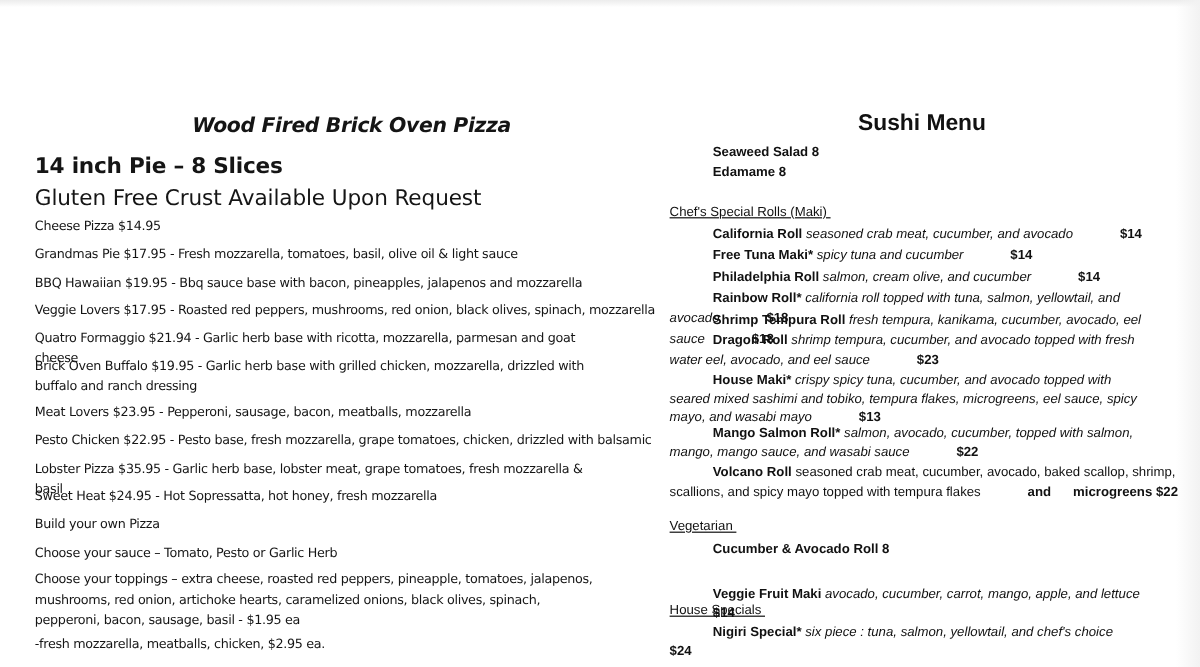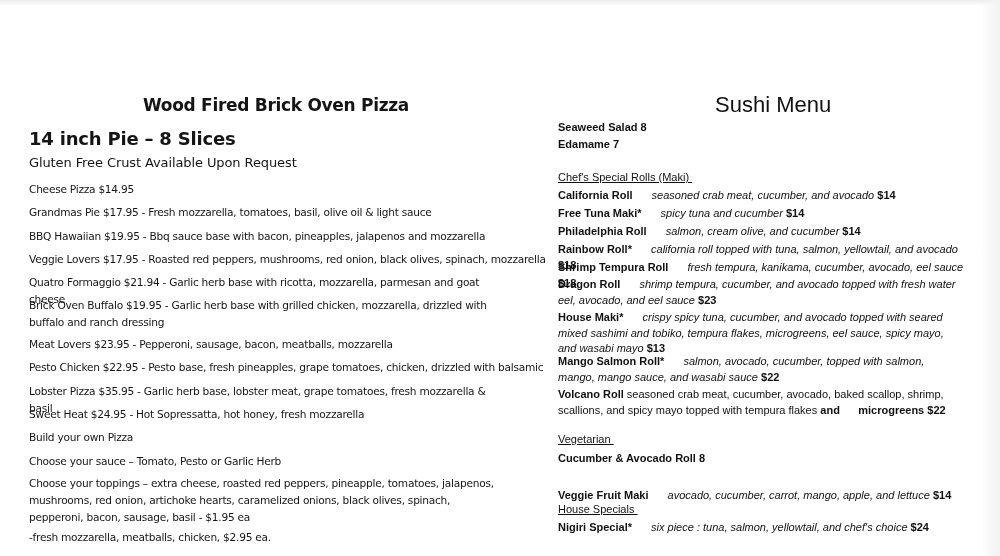--- a/index.html
+++ b/index.html
@@ -6,34 +6,34 @@
     html, body { width: 1000px; height: 556px; overflow: hidden; background: #ffffff; }
     body { position: relative; color: #111111; }
     .top-shadow { position: absolute; left: 0; top: 0; width: 1000px; height: 6px;
       background: linear-gradient(to bottom, #ececec, rgba(255,255,255,0)); }
     .right-shadow { position: absolute; right: 0; top: 0; width: 20px; height: 556px;
       background: linear-gradient(to right, rgba(255,255,255,0), #f2f2f2); }
 
     
     .pizza { position: absolute; left: 29px; top: 0; width: 480px;
       font-family: "DejaVu Sans", sans-serif; font-size: 10.6px; color: #151515; }
-    .pizza .title { position: absolute; left: 114px; top: 95px; width: 300px; text-align: left;
-      font-size: 17px; font-weight: bold; letter-spacing: -0.3px; white-space: nowrap; }
+    .pizza .title { position: absolute; left: 114px; top: 95px; width: 300px; text-align: center;
+      font-size: 17px; font-weight: bold; letter-spacing: -0.3px; white-space: nowrap; font-style: italic; }
     .pizza .subtitle { position: absolute; left: 0; top: 128px; font-size: 18px; font-weight: bold; white-space: nowrap; letter-spacing: -0.2px; }
-    .pizza .gluten { position: absolute; left: 0; top: 155px; font-size: 13px; white-space: nowrap; letter-spacing: -0.1px; }
+    .pizza .gluten { position: absolute; left: 0; top: 155px; font-size: 18px; white-space: nowrap; letter-spacing: -0.1px; }
     .pizza .item { position: absolute; left: 0; width: 470px; line-height: 17px; letter-spacing: -0.25px; }
     .pizza .item b { font-weight: normal; }
 
     
     .sushi { position: absolute; left: 558px; top: 0; width: 420px;
       font-family: "Liberation Sans", sans-serif; font-size: 11px; color: #111111; }
-    .sushi .title { position: absolute; left: 157px; top: 92px; font-size: 22px; font-weight: normal; white-space: nowrap; }
+    .sushi .title { position: absolute; left: 157px; top: 92px; font-size: 19px; font-weight: bold; white-space: nowrap; }
     .sushi .row { position: absolute; left: 0; width: 418px; line-height: 15.5px; }
-    .sushi .row b { font-weight: bold; }
-    .sushi .row i { font-style: italic; padding-left: 16px; }
+    .sushi .row b { font-weight: bold; margin-left: 36px; }
+    .sushi .row i { font-style: italic; }
     .sushi .section { position: absolute; left: 0; font-weight: normal; text-decoration: underline; white-space: pre; }
   </style>
 </head>
 <body>
 
 <div class="top-shadow"></div>
 <div class="right-shadow"></div>
 
 <section class="pizza">
   <h1 class="title">Wood Fired Brick Oven Pizza</h1>
@@ -55,21 +55,21 @@
   <div class="item" style="top:274px">
     <b>Quatro Formaggio $21.94</b><span> - Garlic herb base with ricotta, mozzarella, parmesan and goat cheese</span>
   </div>
   <div class="item" style="top:297px">
     <b>Brick Oven Buffalo $19.95</b><span> - Garlic herb base with grilled chicken, mozzarella, drizzled with buffalo and ranch dressing</span>
   </div>
   <div class="item" style="top:336px">
     <b>Meat Lovers $23.95</b><span> - Pepperoni, sausage, bacon, meatballs, mozzarella</span>
   </div>
   <div class="item" style="top:359px; width:520px; white-space:nowrap">
-    <b>Pesto Chicken $22.95</b><span> - Pesto base, fresh pineapples, grape tomatoes, chicken, drizzled with balsamic</span>
+    <b>Pesto Chicken $22.95</b><span> - Pesto base, fresh mozzarella, grape tomatoes, chicken, drizzled with balsamic</span>
   </div>
   <div class="item" style="top:383px">
     <b>Lobster Pizza $35.95</b><span> - Garlic herb base, lobster meat, grape tomatoes, fresh mozzarella &amp; basil</span>
   </div>
   <div class="item" style="top:406px">
     <b>Sweet Heat $24.95</b><span> - Hot Sopressatta, hot honey, fresh mozzarella</span>
   </div>
 
   <div class="item" style="top:429px">
     <b>Build your own Pizza</b>
@@ -85,21 +85,21 @@
   </div>
 </section>
 
 <section class="sushi">
   <h1 class="title">Sushi Menu</h1>
 
   <div class="row" style="top:120px">
     <b>Seaweed Salad 8</b>
   </div>
   <div class="row" style="top:137px">
-    <b>Edamame 7</b>
+    <b>Edamame 8</b>
   </div>
 
   <div class="section" style="top:171px">Chef's Special Rolls (Maki) </div>
 
   <div class="row" style="top:188px">
     <b>California Roll</b><i> seasoned crab meat, cucumber, and avocado</i><b> $14</b>
   </div>
   <div class="row" style="top:206px">
     <b>Free Tuna Maki*</b><i> spicy tuna and cucumber</i><b> $14</b>
   </div>

